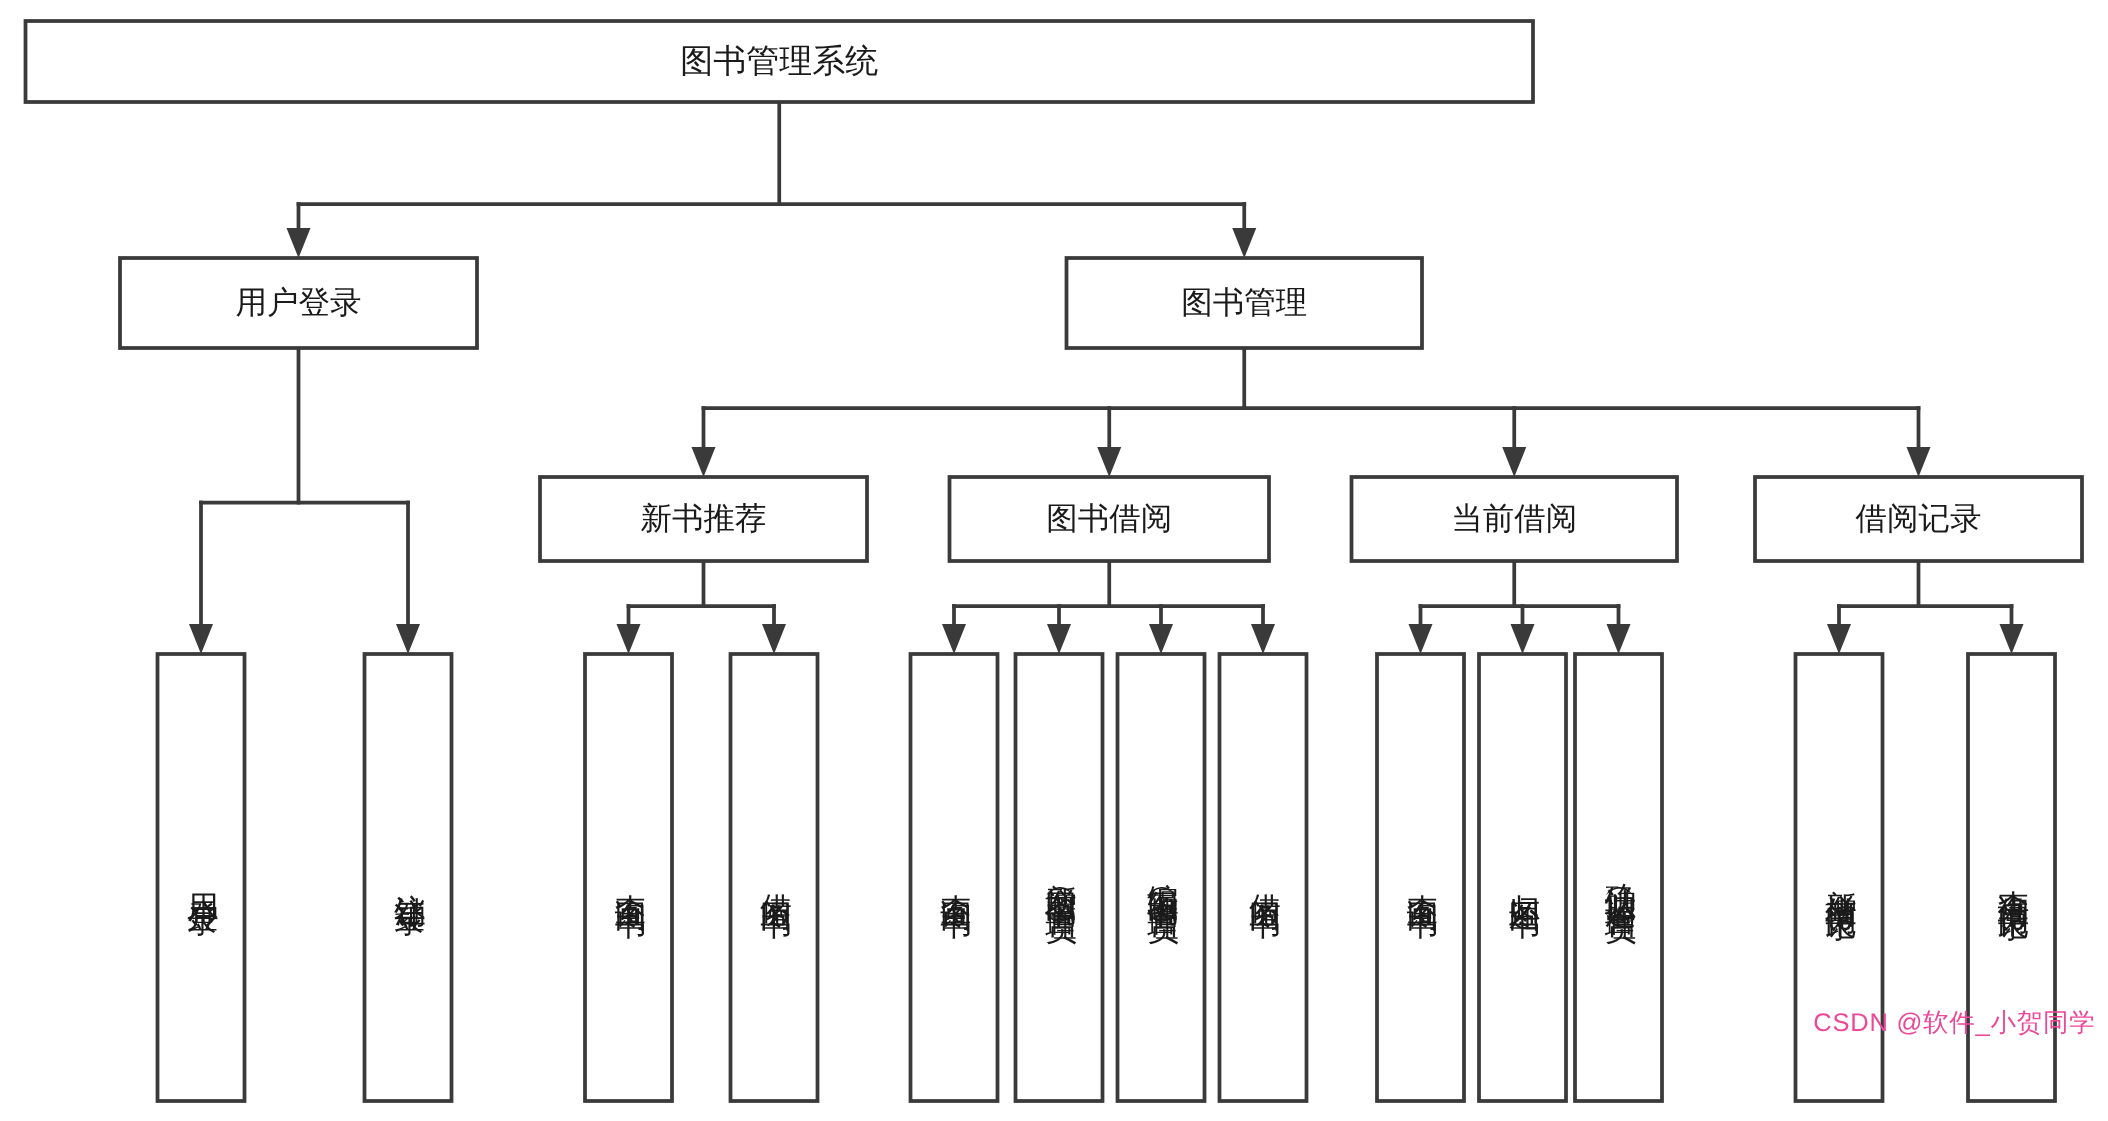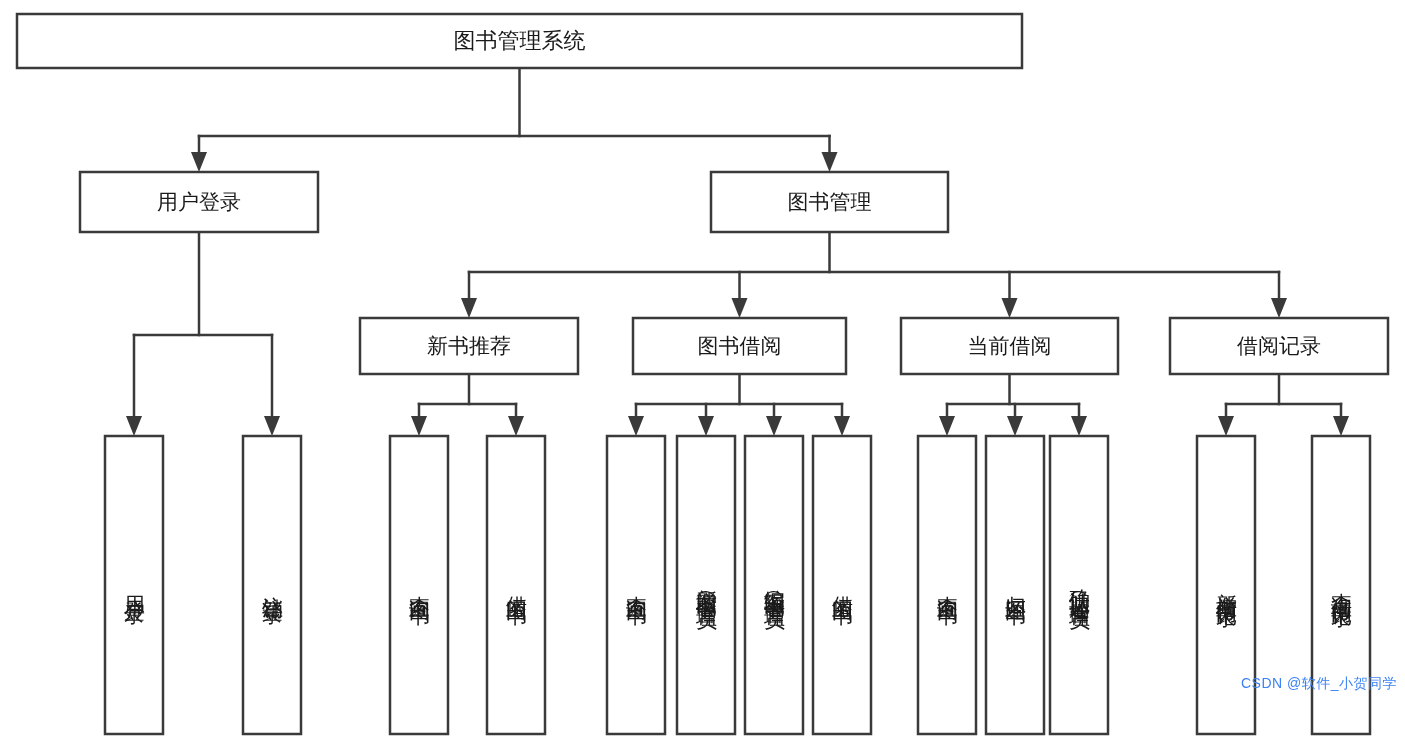--- a/index.html
+++ b/index.html
@@ -69,22 +69,22 @@
     align-items: center;
     justify-content: center;
     white-space: nowrap;
     pointer-events: none;
   }
   .watermark {
     position: absolute;
     right: 8px;
     bottom: 8px;
     font-family: "Liberation Sans", "DejaVu Sans", sans-serif;
-    font-size: 14px;
-    color: #3b82f6;
+    font-size: 17px;
+    color: #ec4899;
     letter-spacing: 0.5px;
     white-space: nowrap;
   }
 </style>
 </head>
 <body>
 
 <div id="diagram-root">
 
   <svg id="flow-svg" viewBox="0 0 1405 747">

